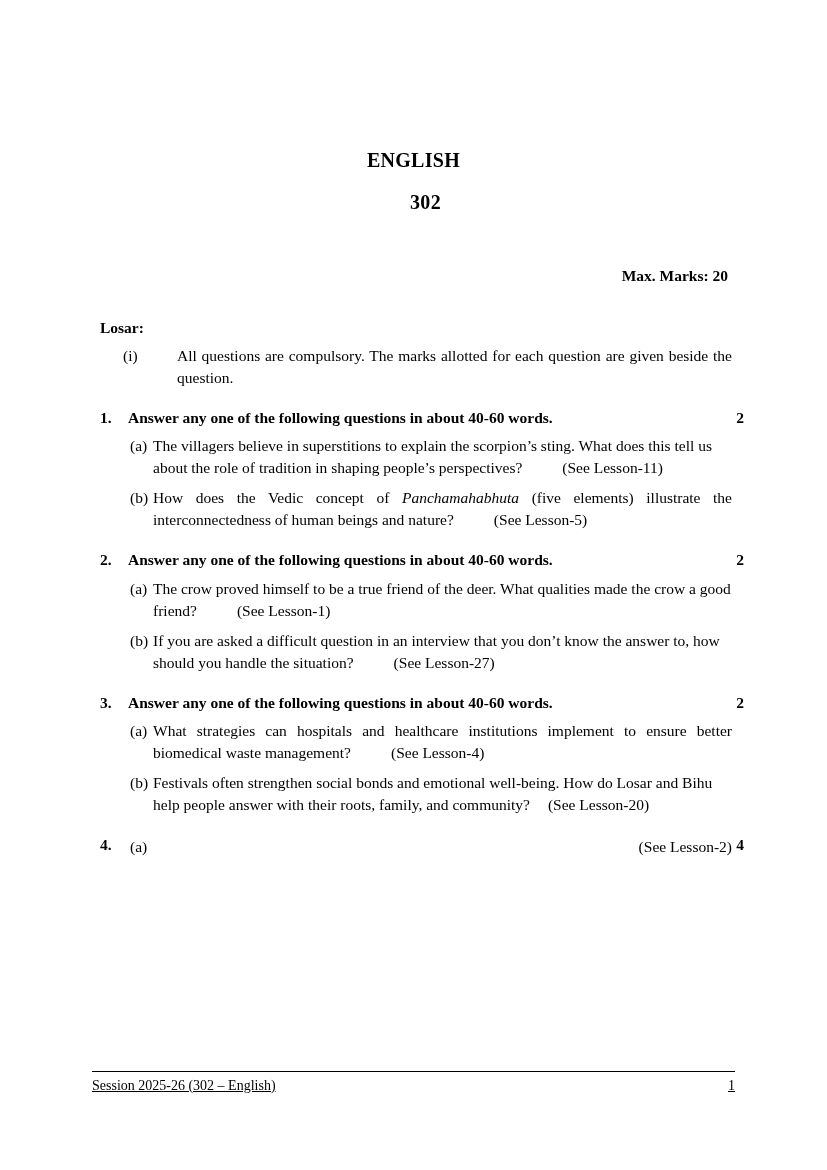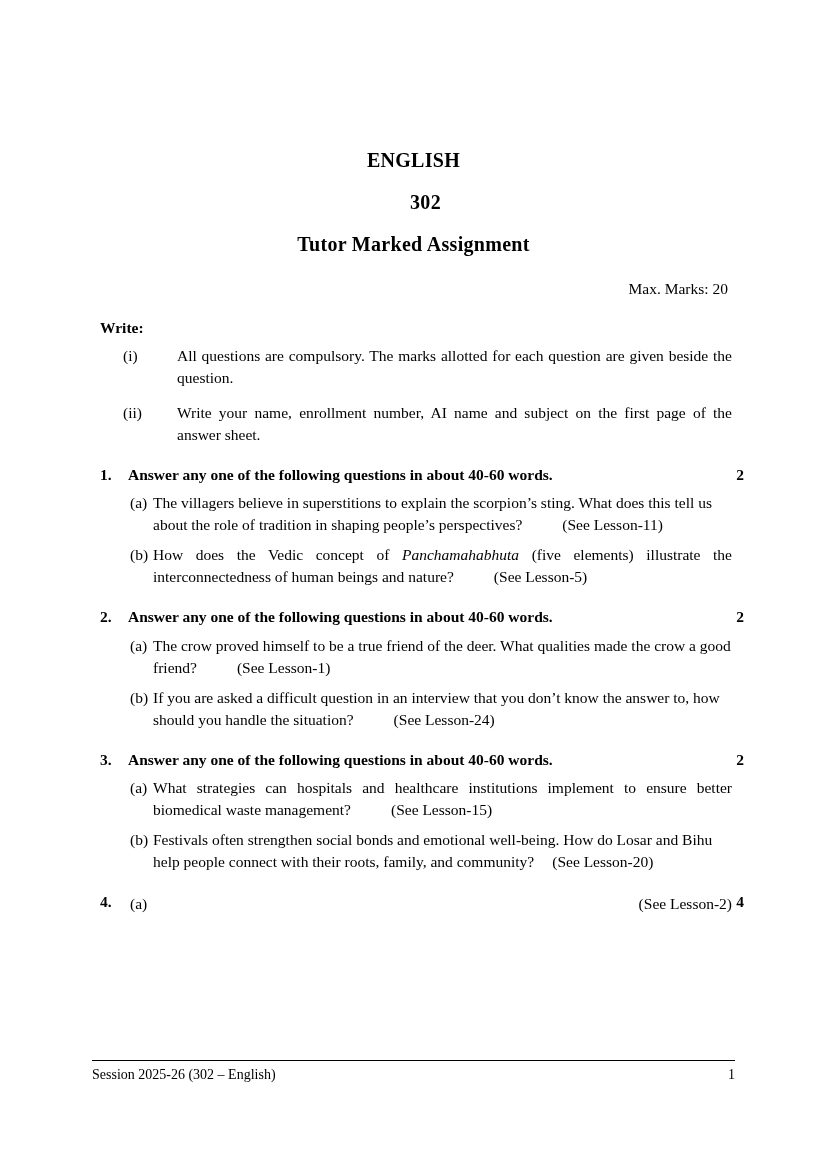--- a/index.html
+++ b/index.html
@@ -41,23 +41,23 @@
     margin-bottom: 22px;
     margin-left: 24px;
   }
   .doc-header .assignment-type {
     margin-bottom: 0;
   }
 
   
   .max-marks {
     position: absolute;
-    top: 280px;
+    top: 267px;
     right: 99px;
-    font-weight: normal;
+    font-weight: bold;
     font-size: 15.5px;
   }
 
   
   .content {
     position: absolute;
     left: 100px;
     top: 320px;
     width: 632px;
   }
@@ -138,21 +138,22 @@
   .spacer-wide { display: inline-block; width: 40px; }
   .spacer-med  { display: inline-block; width: 18px; }
 
   em.term { font-style: italic; }
 
   
   .footer {
     position: absolute;
     left: 92px;
     right: 92px;
-    bottom: 87px;
+    bottom: 76px;
+    text-decoration: underline;
   }
   .footer-rule {
     border: 0;
     border-top: 1px solid #000000;
     margin: 0 0 6px 0;
     padding: 0;
     height: 0;
   }
   .footer-row {
     display: flex;
@@ -165,39 +166,34 @@
   }
 </style>
 </head>
 <body>
 
 <div class="page">
 
   <div class="doc-header">
     <div class="title-line subject">ENGLISH</div>
     <div class="title-line code">302</div>
-    <div class="title-line assignment-type">Tutor Marked Assignment</div>
   </div>
 
   <div class="max-marks">Max. Marks: 20</div>
 
   <div class="content">
 
     <div class="note-section">
-      <div class="note-label">Write:</div>
+      <div class="note-label">Losar:</div>
 
       <div class="note-item">
         <span class="marker">(i)</span>
         <span class="note-text">All questions are compulsory. The marks allotted for each question are given beside the question.</span>
       </div>
 
-      <div class="note-item">
-        <span class="marker">(ii)</span>
-        <span class="note-text">Write your name, enrollment number, AI name and subject on the first page of the answer sheet.</span>
-      </div>
     </div>
 
     <div class="question-block">
       <div class="q-head">
         <span class="q-num">1.</span>
         <span class="q-prompt">Answer any one of the following questions in about 40-60 words.</span>
         <span class="q-marks">2</span>
       </div>
 
       <div class="sub-item">
@@ -218,39 +214,39 @@
         <span class="q-marks">2</span>
       </div>
 
       <div class="sub-item">
         <span class="sub-marker">(a)</span>
         <span class="sub-text"><span>The crow proved himself to be a true friend of the deer. What qualities made the crow a good friend?</span><span class="spacer-wide"></span><span class="lesson-ref">(See Lesson-1)</span></span>
       </div>
 
       <div class="sub-item">
         <span class="sub-marker">(b)</span>
-        <span class="sub-text"><span>If you are asked a difficult question in an interview that you don’t know the answer to, how should you handle the situation?</span><span class="spacer-wide"></span><span class="lesson-ref">(See Lesson-24)</span></span>
+        <span class="sub-text"><span>If you are asked a difficult question in an interview that you don’t know the answer to, how should you handle the situation?</span><span class="spacer-wide"></span><span class="lesson-ref">(See Lesson-27)</span></span>
       </div>
     </div>
 
     <div class="question-block">
       <div class="q-head">
         <span class="q-num">3.</span>
         <span class="q-prompt">Answer any one of the following questions in about 40-60 words.</span>
         <span class="q-marks">2</span>
       </div>
 
       <div class="sub-item justified">
         <span class="sub-marker">(a)</span>
-        <span class="sub-text"><span>What strategies can hospitals and healthcare institutions implement to ensure better biomedical waste management?</span><span class="spacer-wide"></span><span class="lesson-ref">(See Lesson-15)</span></span>
+        <span class="sub-text"><span>What strategies can hospitals and healthcare institutions implement to ensure better biomedical waste management?</span><span class="spacer-wide"></span><span class="lesson-ref">(See Lesson-4)</span></span>
       </div>
 
       <div class="sub-item">
         <span class="sub-marker">(b)</span>
-        <span class="sub-text"><span>Festivals often strengthen social bonds and emotional well-being. How do Losar and Bihu help people connect with their roots, family, and community?</span><span class="spacer-med"></span><span class="lesson-ref">(See Lesson-20)</span></span>
+        <span class="sub-text"><span>Festivals often strengthen social bonds and emotional well-being. How do Losar and Bihu help people answer with their roots, family, and community?</span><span class="spacer-med"></span><span class="lesson-ref">(See Lesson-20)</span></span>
       </div>
     </div>
 
     <div class="question-block">
       <div class="q-head">
         <span class="q-num">4.</span>
         <span class="q-marks">4</span>
       </div>
 
       <div class="sub-item">

